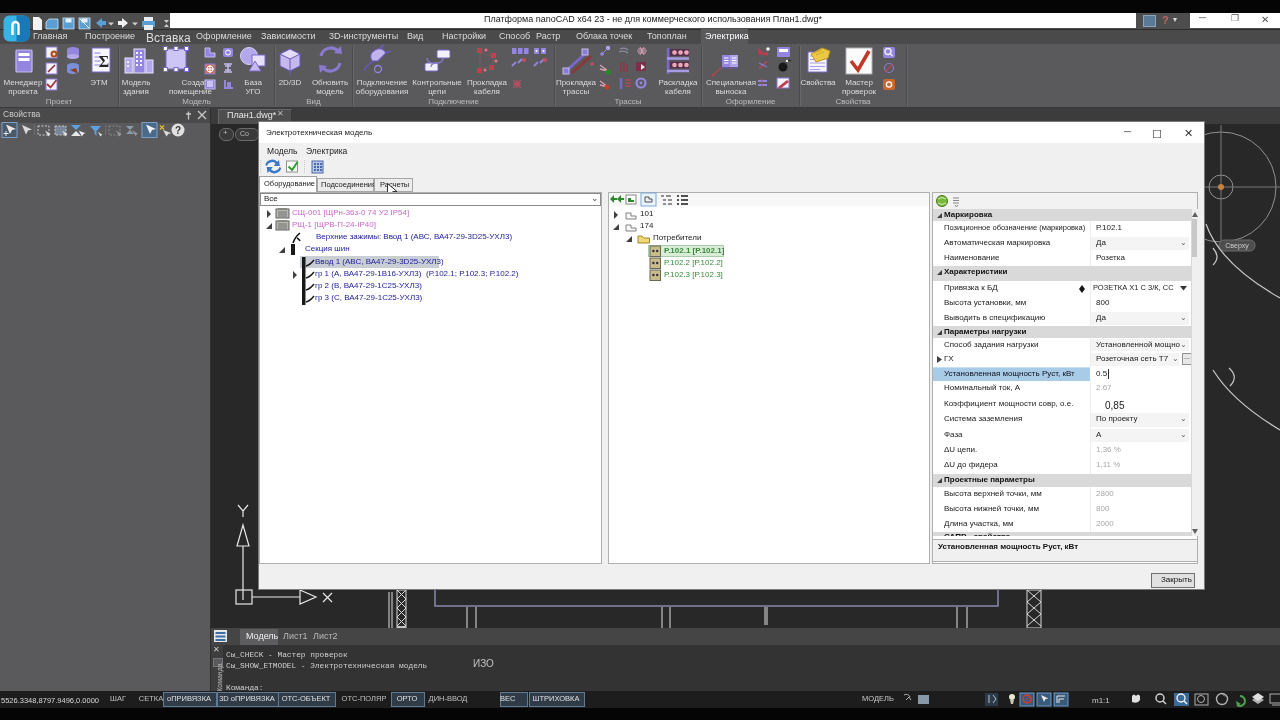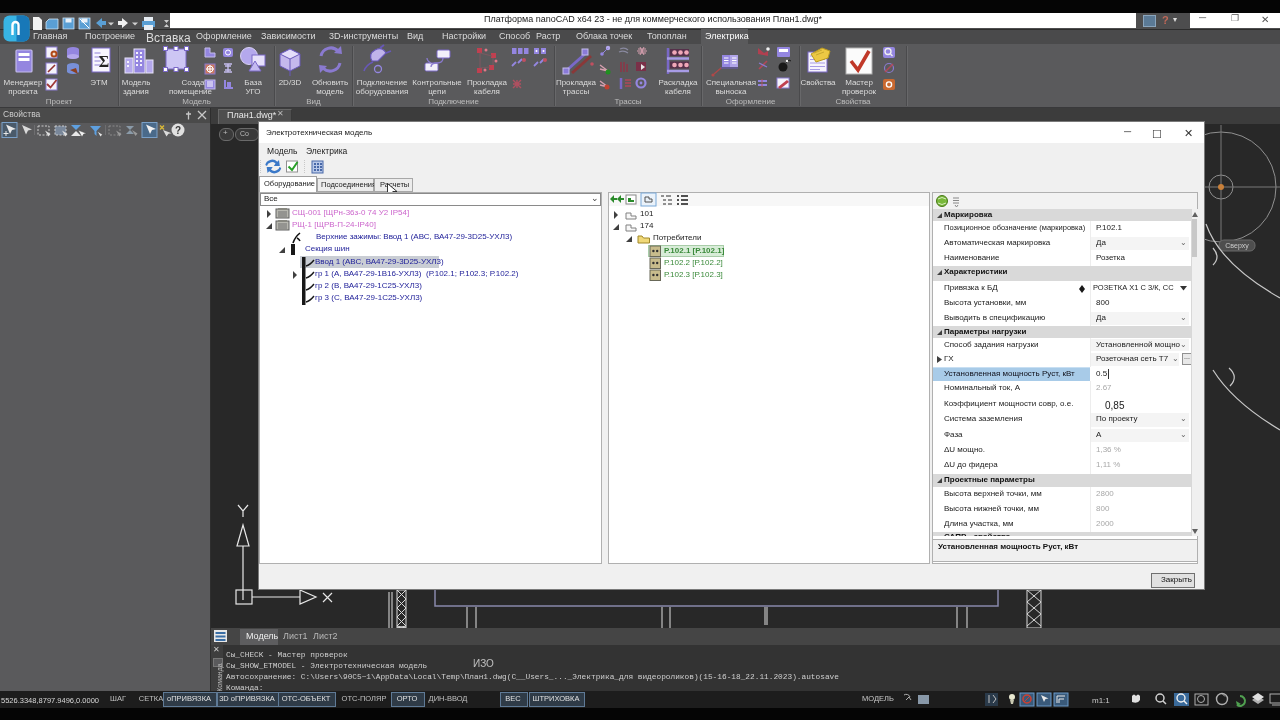--- a/index.html
+++ b/index.html
@@ -617,21 +617,21 @@
 <div class="tx" style="left:1180px;top:415px;font-size:8px;color:#666;">⌄</div>
 <div class="tx" style="left:1096px;top:415px;font-size:8px;color:#1a1a1a;">По проекту</div>
 <div class="ab" style="left:933px;top:428px;width:258px;height:15px;background:#ffffff;border-bottom:1px solid #ededed"></div>
 <div class="ab" style="left:1090px;top:428px;width:1px;height:15px;background:#ededed"></div>
 <div class="tx" style="left:944px;top:431px;font-size:8px;color:#1a1a1a;">Фаза</div>
 <div class="ab" style="left:1091px;top:429px;width:98px;height:13px;background:#f4f4f4"></div>
 <div class="tx" style="left:1180px;top:431px;font-size:8px;color:#666;">⌄</div>
 <div class="tx" style="left:1096px;top:431px;font-size:8px;color:#1a1a1a;">А</div>
 <div class="ab" style="left:933px;top:443px;width:258px;height:15px;background:#ffffff;border-bottom:1px solid #ededed"></div>
 <div class="ab" style="left:1090px;top:443px;width:1px;height:15px;background:#ededed"></div>
-<div class="tx" style="left:944px;top:446px;font-size:8px;color:#1a1a1a;">ΔU мощно.</div>
+<div class="tx" style="left:944px;top:446px;font-size:8px;color:#1a1a1a;">ΔU цепи.</div>
 <div class="tx" style="left:1096px;top:446px;font-size:8px;color:#a8a8a8;">1,36 %</div>
 <div class="ab" style="left:933px;top:458px;width:258px;height:16px;background:#ffffff;border-bottom:1px solid #ededed"></div>
 <div class="ab" style="left:1090px;top:458px;width:1px;height:16px;background:#ededed"></div>
 <div class="tx" style="left:944px;top:461px;font-size:8px;color:#1a1a1a;">ΔU до фидера</div>
 <div class="tx" style="left:1096px;top:461px;font-size:8px;color:#a8a8a8;">1,11 %</div>
 <div class="ab" style="left:933px;top:474px;width:258px;height:13px;background:#d9d9d9;border-bottom:1px solid #c0c0c0"></div>
 <svg class="ab" style="left:936px;top:477px" width="7" height="7" viewBox="0 0 7 7">
       <path d="M6 1 v5 h-5 z" fill="#404040"></path>
     </svg>
 <div class="tx" style="left:944px;top:476px;font-size:8px;color:#111111;font-weight:bold">Проектные параметры</div>
@@ -674,39 +674,38 @@
 <div class="tx" style="left:246px;top:632px;font-size:9px;color:#f0f0f0;">Модель</div>
 <div class="tx" style="left:283px;top:632px;font-size:9px;color:#b8b8b8;">Лист1</div>
 <div class="tx" style="left:313px;top:632px;font-size:9px;color:#b8b8b8;">Лист2</div>
 <div class="ab" style="left:211px;top:645px;width:1069px;height:46px;background:#333333"></div>
 <div class="ab" style="left:211px;top:645px;width:12px;height:46px;background:#3e3e3e"></div>
 <div class="tx" style="left:213px;top:646px;font-size:8px;color:#cccccc;">✕</div>
 <div class="ab" style="left:213px;top:658px;width:8px;height:7px;background:#5a5a5c;border:1px solid #777"></div>
 <div class="tx" style="left:200px;top:668px;font-size:7px;color:#bbbbbb;transform:rotate(-90deg);transform-origin:center;width:40px">Команда</div>
 <div class="tx" style="left:226px;top:651px;font-size:7.8px;color:#cfcfcf;font-family:'Liberation Mono',monospace">Сы_CHECK - Мастер проверок</div>
 <div class="tx" style="left:226px;top:662px;font-size:7.8px;color:#cfcfcf;font-family:'Liberation Mono',monospace">Сы_SHOW_ETMODEL - Электротехническая модель</div>
-<div class="tx" style="left:226px;top:673px;font-size:7.8px;color:#cfcfcf;font-family:'Liberation Mono',monospace">Автосохранение: C:\Users\90C5~1\AppData\Local\Temp\План1.dwg(C__Users_..._Электрика_для видеороликов)(15-16-18_22.11.2023).autosave</div>
 <div class="tx" style="left:226px;top:684px;font-size:7.8px;color:#cfcfcf;font-family:'Liberation Mono',monospace">Команда:</div>
 <div class="ab" style="left:0px;top:691px;width:1280px;height:17px;background:#1d1d1d"></div>
 <div class="tx" style="left:1px;top:697px;font-size:7.5px;color:#d8d8d8;">5526.3348,8797.9496,0.0000</div>
 <div class="tx" style="left:105px;top:695px;width:26px;text-align:center;font-size:7.5px;color:#c0c0c0;line-height:8.5px;">ШАГ</div>
 <div class="tx" style="left:136px;top:695px;width:30px;text-align:center;font-size:7.5px;color:#c0c0c0;line-height:8.5px;">СЕТКА</div>
 <div class="ab" style="left:163px;top:692px;width:52px;height:13px;background:#2f3b47;border:1px solid #5f7a96"></div>
 <div class="tx" style="left:163px;top:695px;width:52px;text-align:center;font-size:7.5px;color:#e0e0e0;line-height:8.5px;">оПРИВЯЗКА</div>
 <div class="ab" style="left:217px;top:692px;width:60px;height:13px;background:#2f3b47;border:1px solid #5f7a96"></div>
 <div class="tx" style="left:217px;top:695px;width:60px;text-align:center;font-size:7.5px;color:#e0e0e0;line-height:8.5px;">3D оПРИВЯЗКА</div>
 <div class="ab" style="left:278px;top:692px;width:56px;height:13px;background:#2f3b47;border:1px solid #5f7a96"></div>
 <div class="tx" style="left:278px;top:695px;width:56px;text-align:center;font-size:7.5px;color:#e0e0e0;line-height:8.5px;">ОТС-ОБЪЕКТ</div>
 <div class="tx" style="left:338px;top:695px;width:52px;text-align:center;font-size:7.5px;color:#c0c0c0;line-height:8.5px;">ОТС-ПОЛЯР</div>
 <div class="ab" style="left:391px;top:692px;width:32px;height:13px;background:#2f3b47;border:1px solid #5f7a96"></div>
 <div class="tx" style="left:391px;top:695px;width:32px;text-align:center;font-size:7.5px;color:#e0e0e0;line-height:8.5px;">ОРТО</div>
 <div class="tx" style="left:425px;top:695px;width:46px;text-align:center;font-size:7.5px;color:#c0c0c0;line-height:8.5px;">ДИН-ВВОД</div>
 <div class="tx" style="left:473px;top:660px;width:26px;text-align:left;font-size:10px;color:#c0c0c0;line-height:8.5px;">ИЗО</div>
 <div class="ab" style="left:500px;top:692px;width:26px;height:13px;background:#2f3b47;border:1px solid #5f7a96"></div>
-<div class="tx" style="left:500px;top:695px;width:26px;text-align:center;font-size:7.5px;color:#e0e0e0;line-height:8.5px;">ВЕС</div>
+<div class="tx" style="left:500px;top:695px;width:26px;text-align:left;font-size:7.5px;color:#e0e0e0;line-height:8.5px;">ВЕС</div>
 <div class="ab" style="left:529px;top:692px;width:54px;height:13px;background:#2f3b47;border:1px solid #5f7a96"></div>
 <div class="tx" style="left:529px;top:695px;width:54px;text-align:center;font-size:7.5px;color:#e0e0e0;line-height:8.5px;">ШТРИХОВКА</div>
 <div class="tx" style="left:862px;top:695px;font-size:7.5px;color:#c8c8c8;">МОДЕЛЬ</div>
 <svg class="ab" style="left:900px;top:692px" width="380" height="15" viewBox="0 0 380 15">
 <g font-family="Liberation Sans">
 <path d="M4 3 a4 4 0 0 1 6 2 M6 8 l3 -3 l2 3" stroke="#b0b0b0" fill="none"></path>
 <rect x="18" y="3" width="11" height="9" fill="#8898a8"></rect>
 <rect x="85" y="1" width="13" height="13" fill="#2a3a4a"></rect>
         <path d="M89 3 v8 M93 3 l3 4 l-3 4" stroke="#c0c0c0" fill="none"></path>
 <circle cx="112" cy="5" r="3" fill="#e8e8d0"></circle>

